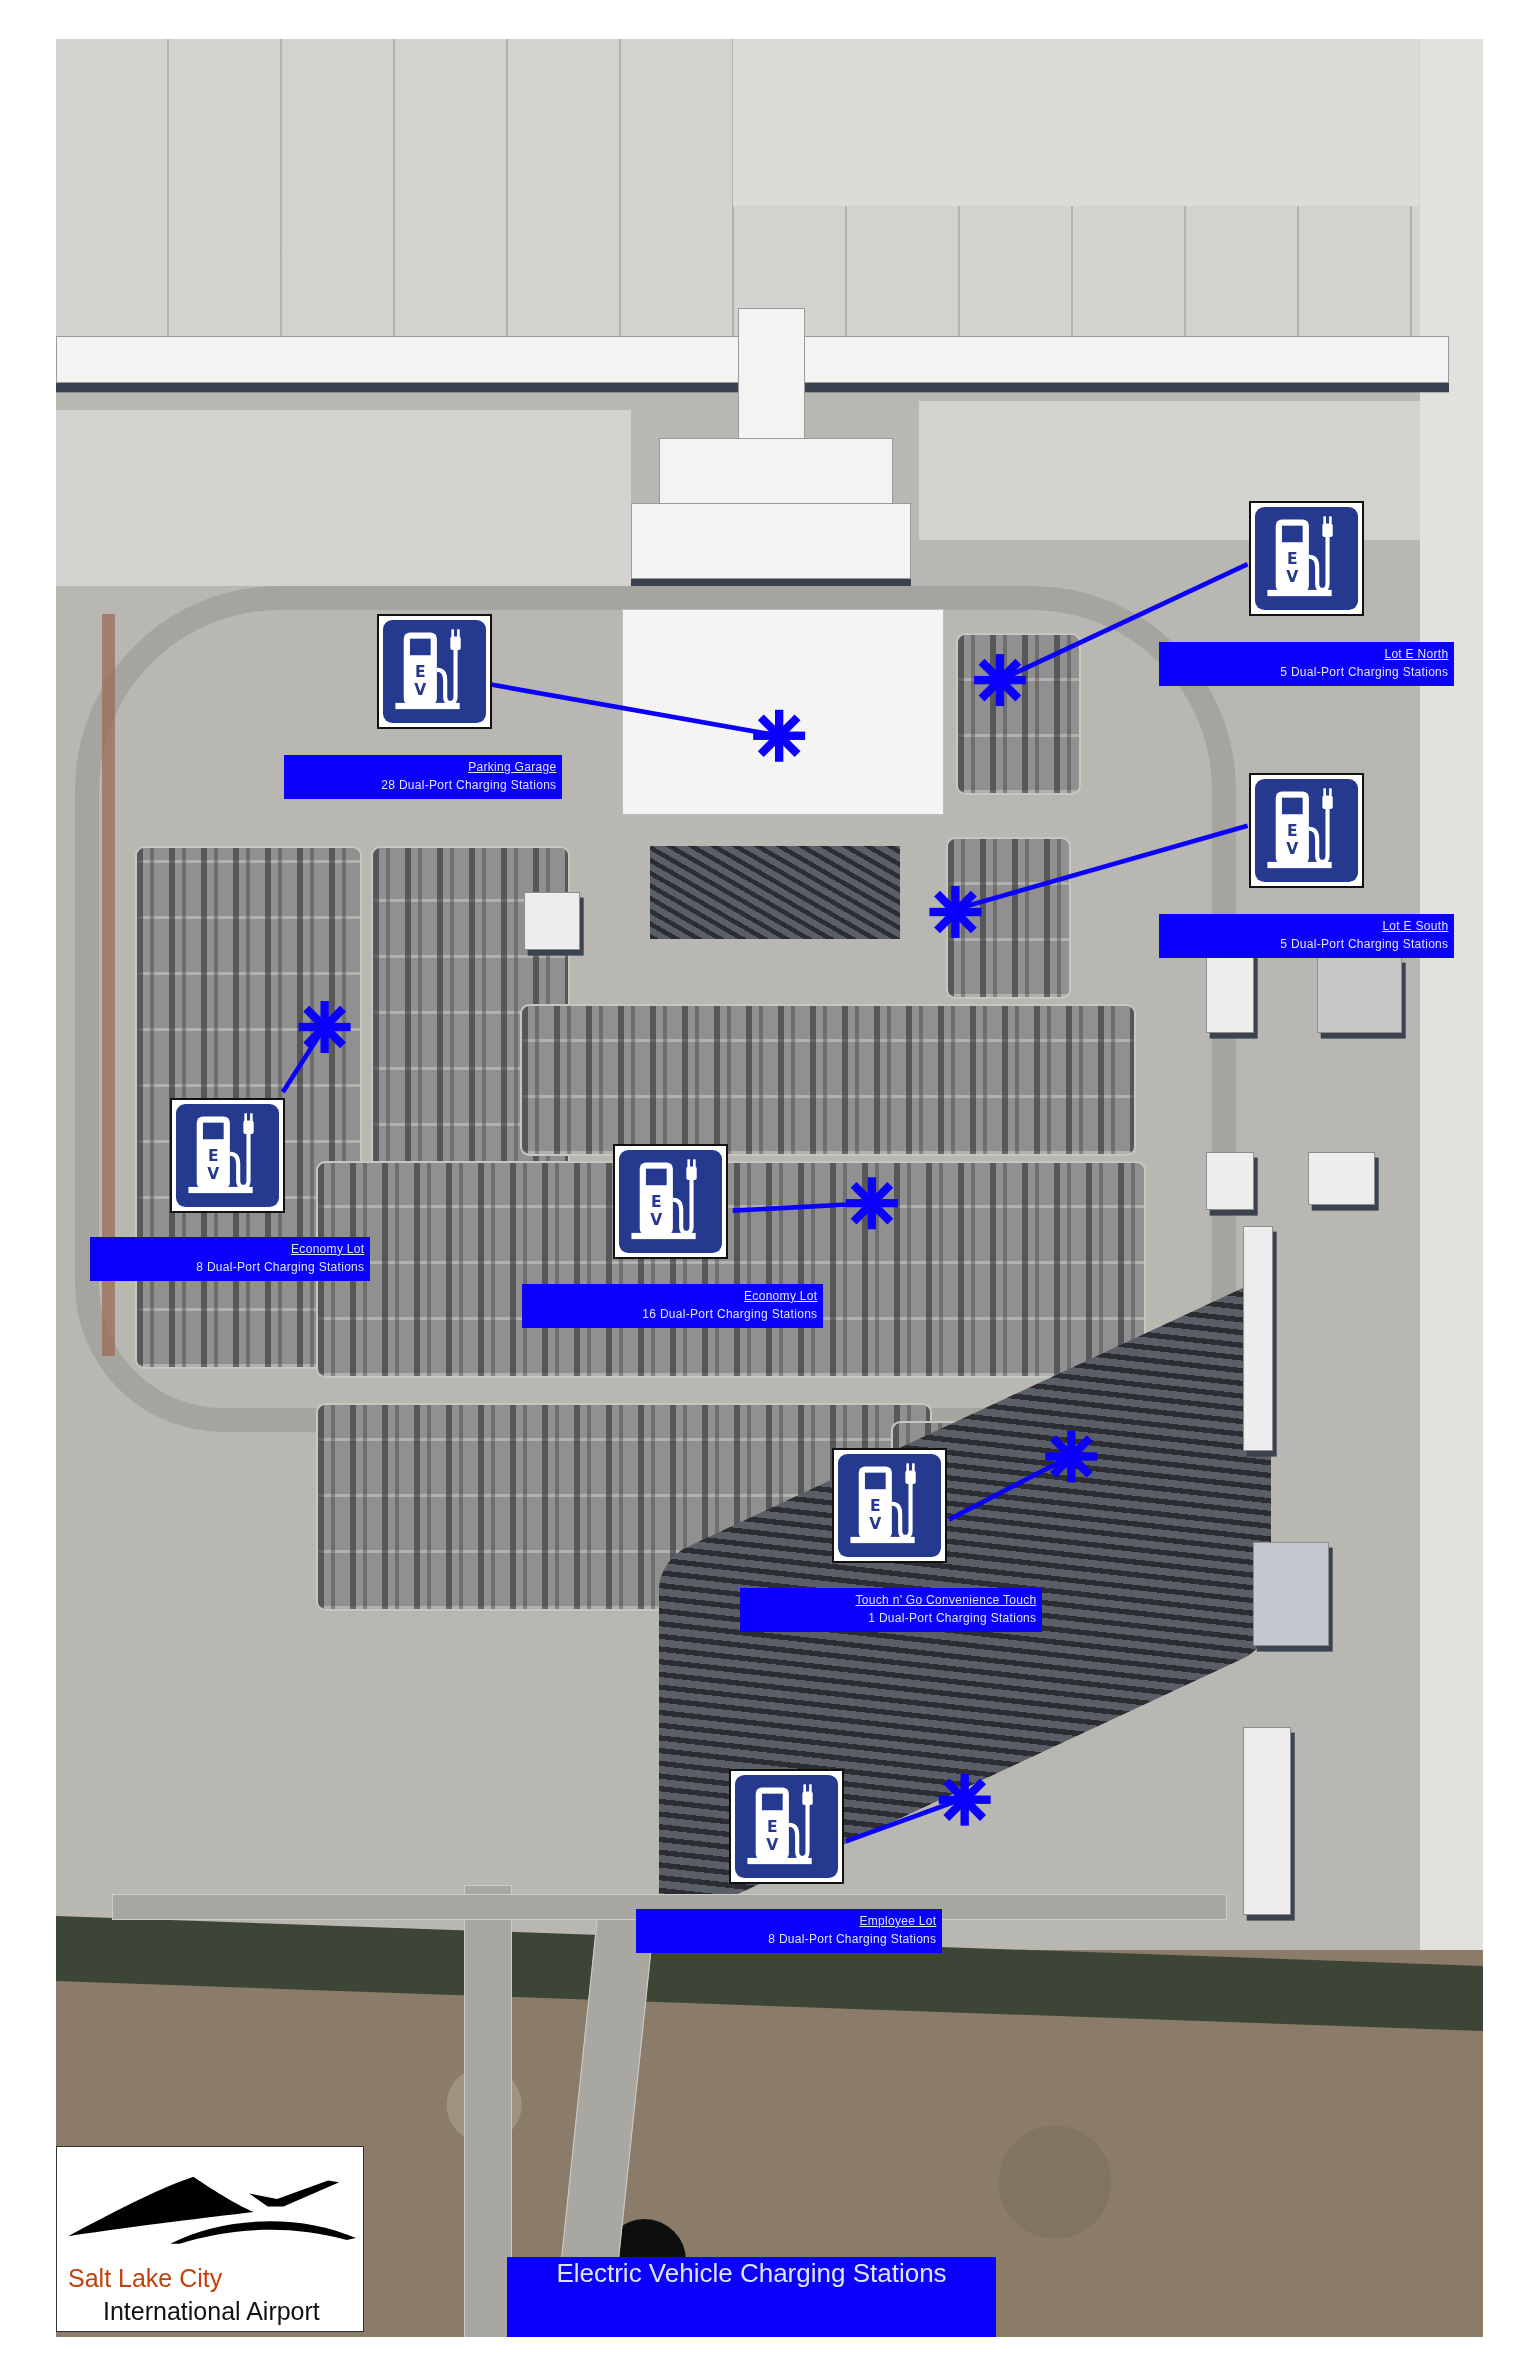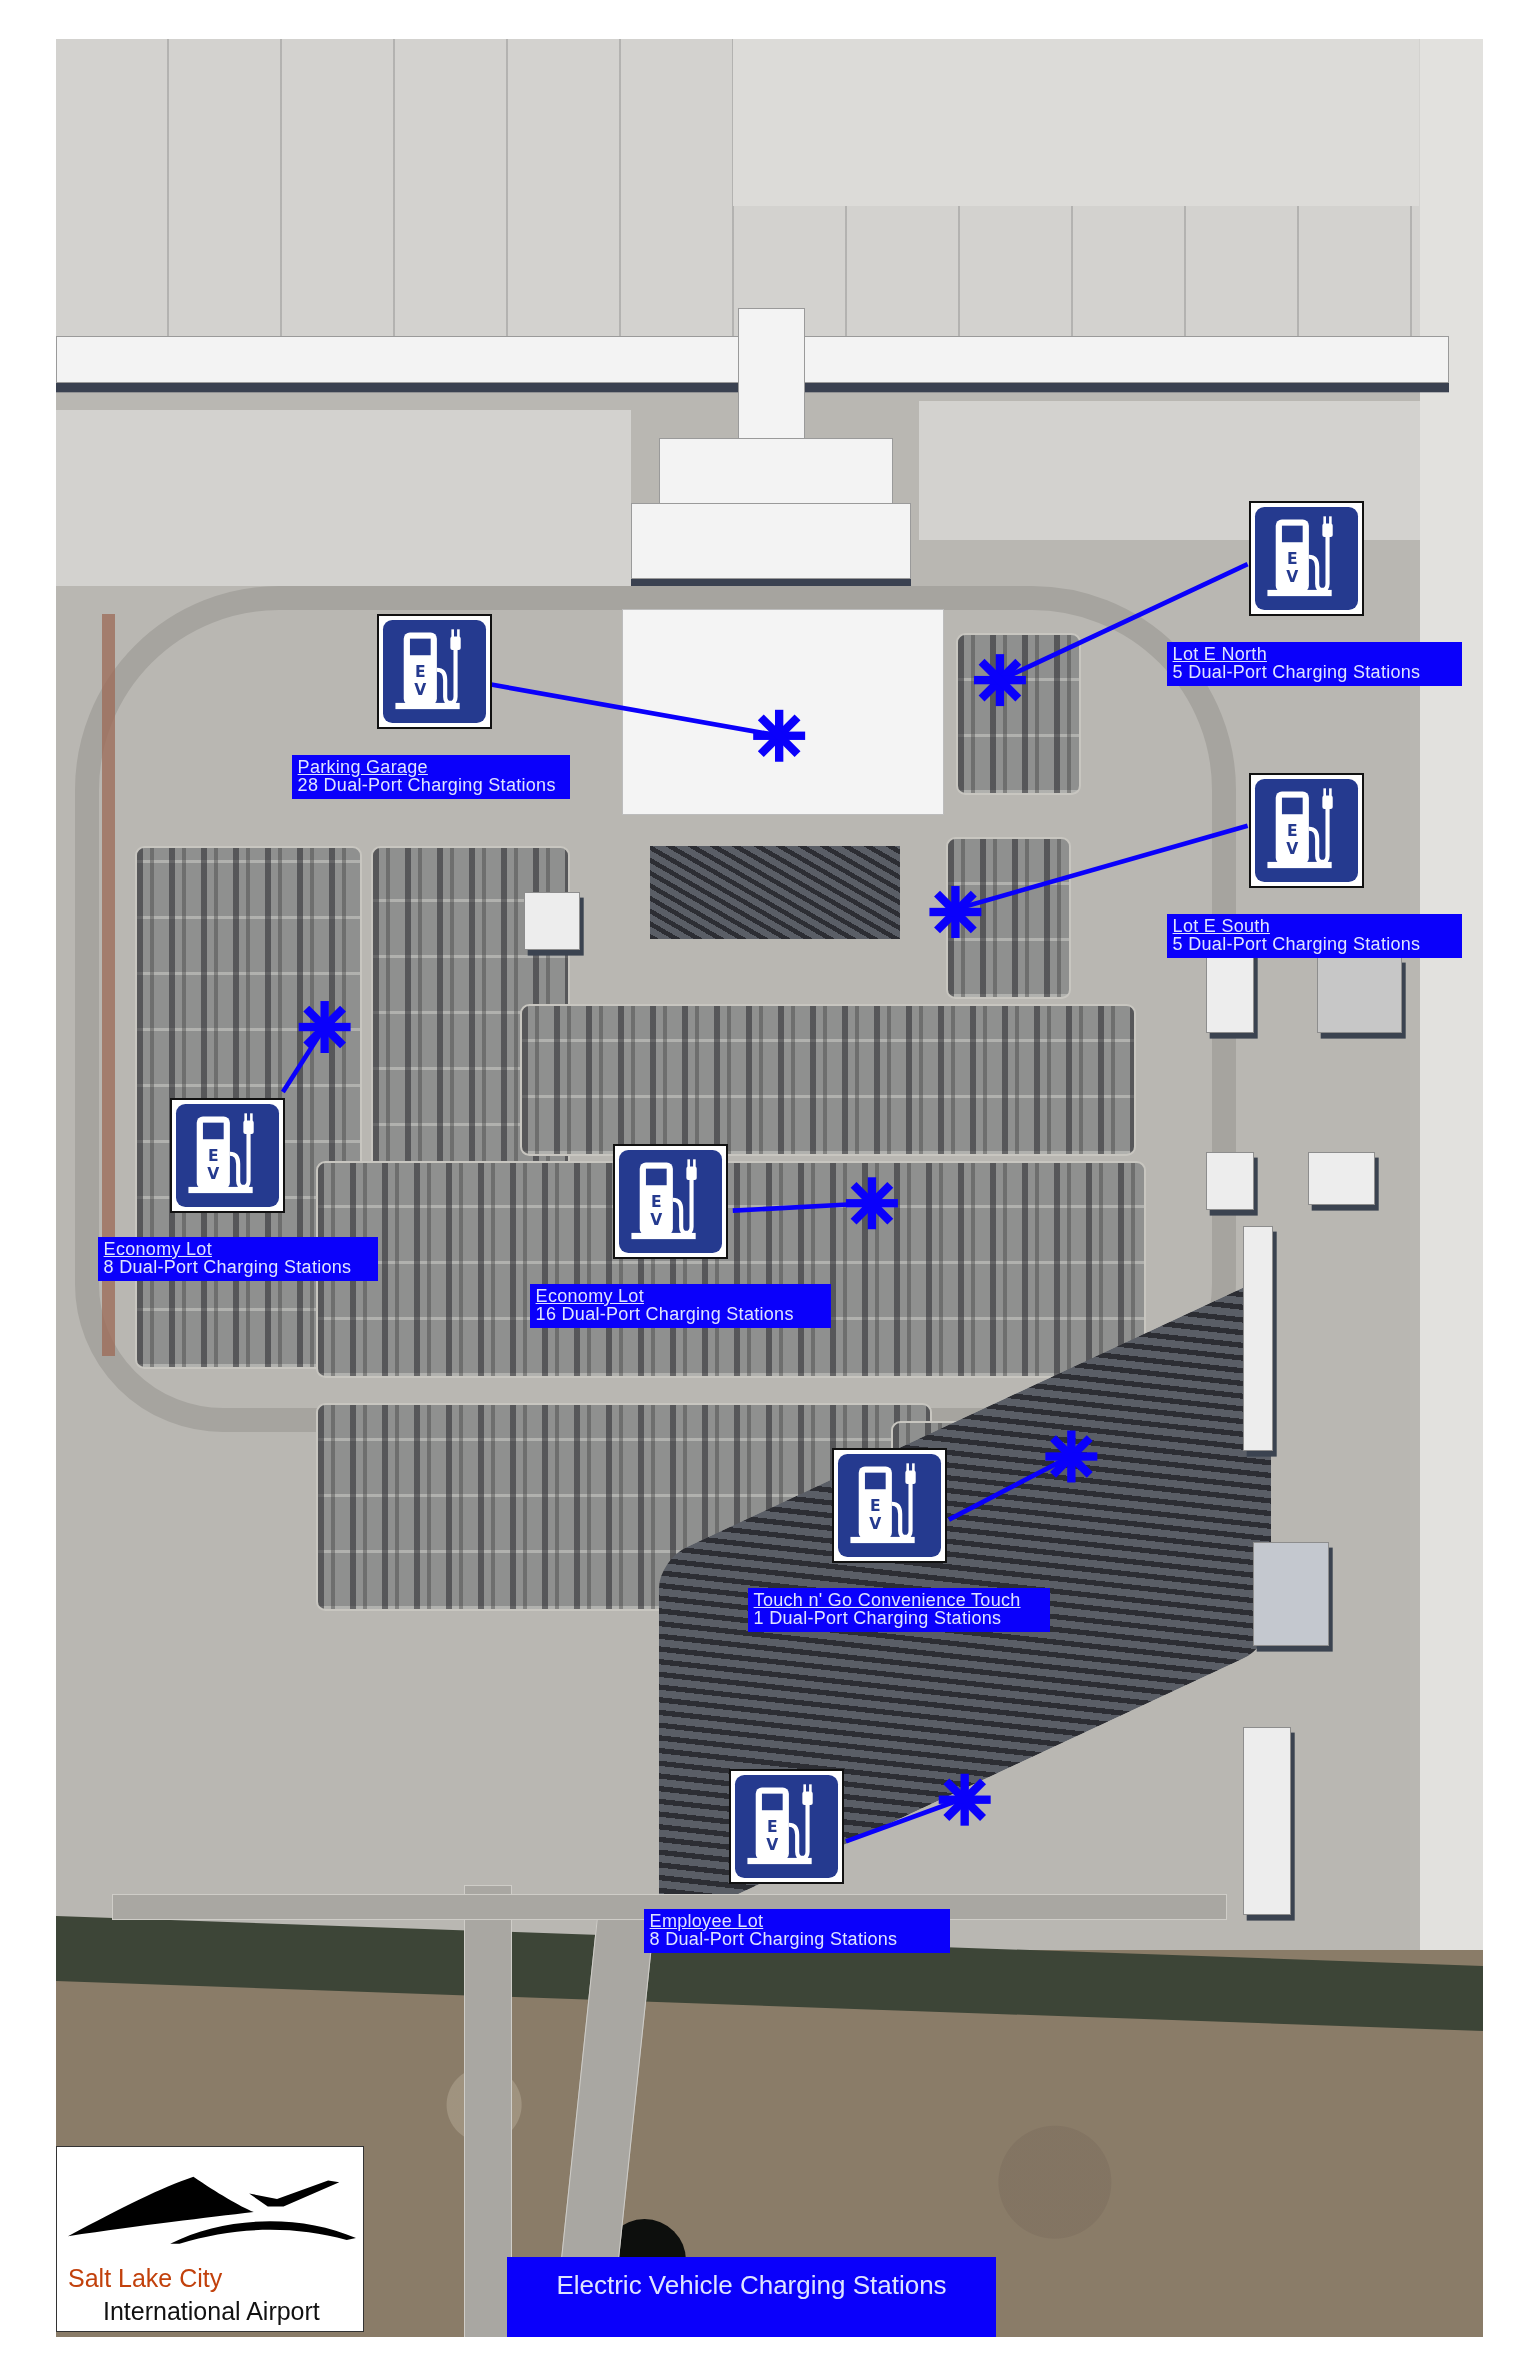--- a/index.html
+++ b/index.html
@@ -33,38 +33,38 @@
   svg.overlay { position: absolute; left: 0; top: 0; width: 1537px; height: 2375px; pointer-events: none; }
 
   .ev-icon {
     position: absolute; width: 115px; height: 115px; background: #fff; border: 2.8px solid #111;
     box-sizing: border-box; padding: 3.7px;
   }
   .ev-icon .inner { width: 100%; height: 100%; background: #253a8f; border-radius: 9.3px; position: relative; }
   .ev-icon svg { position: absolute; left: 0; top: 0; width: 100%; height: 100%; }
 
   .label {
-    position: absolute; background: #0a00fb; color: #dfe4ff; text-align: left;
-    font-family: "Liberation Sans", sans-serif; font-size: 18px; line-height: 18.6px;
-    padding: 2.8px 5.6px 3.7px; box-sizing: border-box; letter-spacing: 0.3px; margin-left: 8px;
+    position: absolute; background: #0a00fb; color: #dfe4ff; text-align: right;
+    font-family: "Liberation Sans", sans-serif; font-size: 12px; line-height: 18.6px;
+    padding: 2.8px 5.6px 3.7px; box-sizing: border-box; letter-spacing: 0.3px;
   }
   .label .name { text-decoration: underline; display: block; }
   .label .count { display: block; }
 
   #logo {
     position: absolute; left: 56px; top: 2146px; width: 308px; height: 186px; background: #fff;
     border: 1.9px solid #333; box-sizing: border-box;
   }
   #logo svg { position: absolute; left: 11px; top: 13px; width: 288px; height: 93px; }
   #logo .line1 { position: absolute; left: 11px; top: 117px; font-family: "Liberation Sans", sans-serif; font-size: 25px; color: #c2410c; }
   #logo .line2 { position: absolute; left: 46px; top: 150px; font-family: "Liberation Sans", sans-serif; font-size: 25px; color: #111; }
 
   #title {
     position: absolute; left: 507px; top: 2257px; width: 489px; height: 80px; background: #0a00fb; color: #dfe4ff;
-    font-family: "Liberation Sans", sans-serif; text-align: center; font-size: 26px; line-height: 33px; padding-top: 12px; box-sizing: border-box;
+    font-family: "Liberation Sans", sans-serif; text-align: center; font-size: 26px; line-height: 33px; padding-top: 0; box-sizing: border-box;
   }
 </style>
 </head>
 <body>
 
 <div id="map">
 
   <div class="zone apron apron-lines" style="left:0;top:0;width:1427px;height:306px;"></div>
   <div class="zone runway" style="left:1364px;top:0;width:63px;height:2298px;"></div>
   <div class="zone apron" style="left:677px;top:0;width:686px;height:167px;background:#dcdbd8;"></div>

